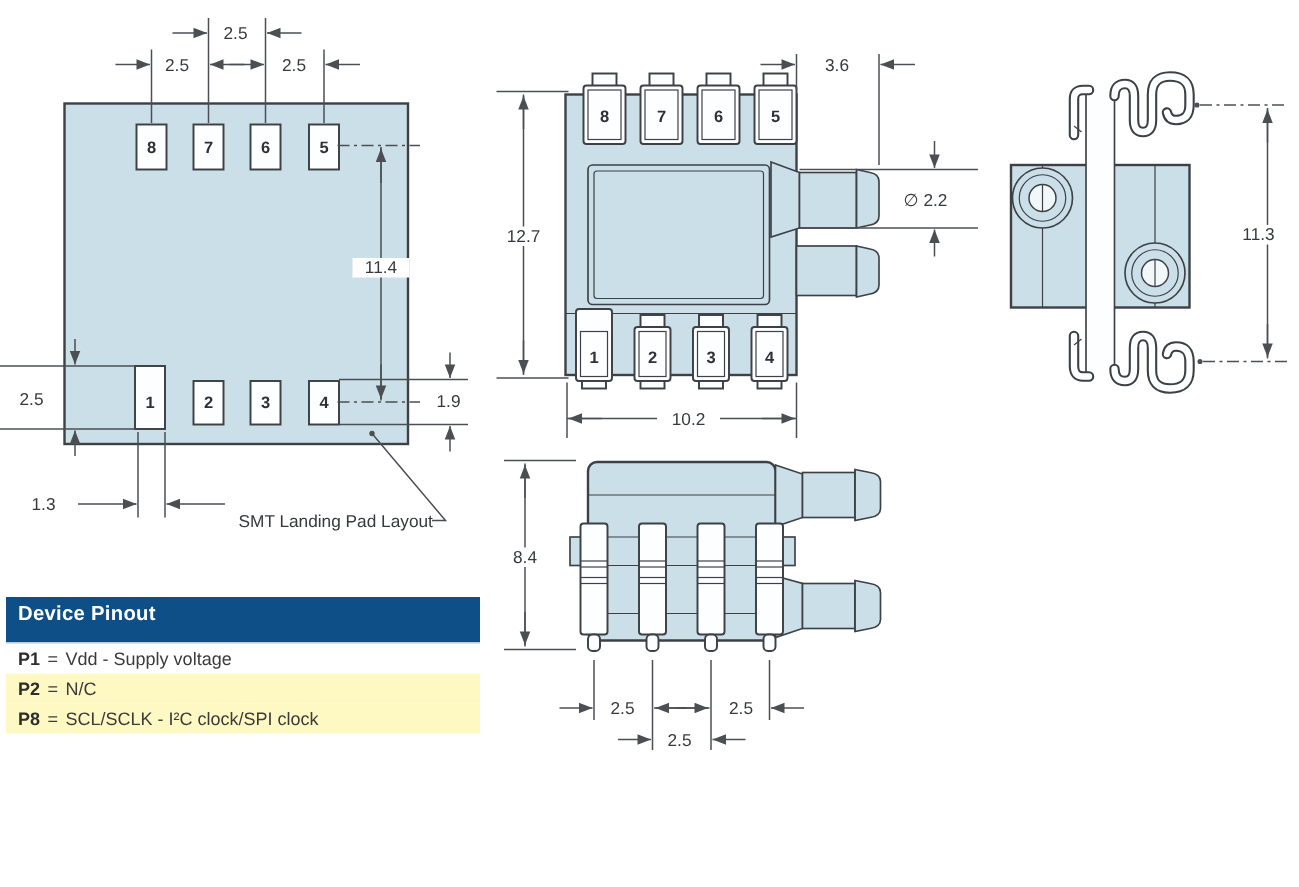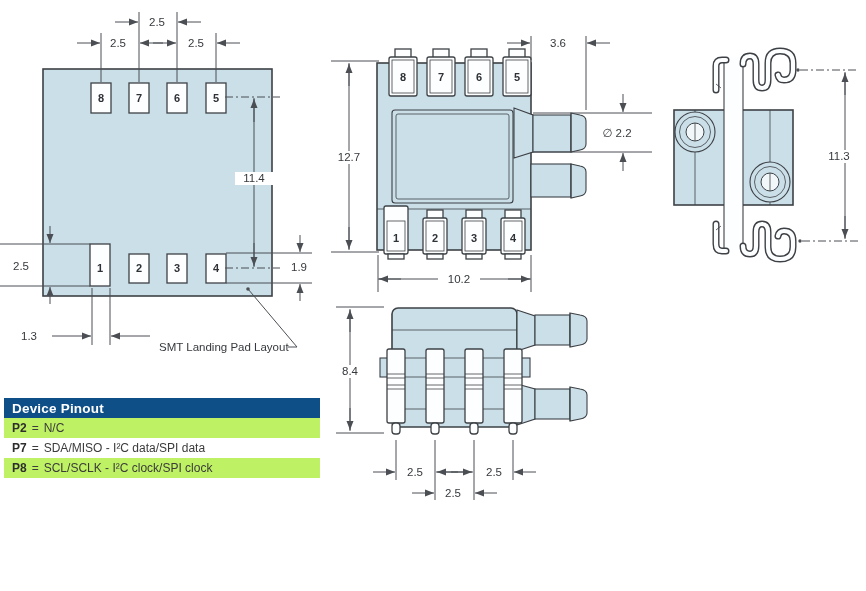--- a/index.html
+++ b/index.html
@@ -17,24 +17,24 @@
   .dimd   { stroke:#4b4f54; stroke-width:1; fill:none; stroke-dasharray:8 3 2 3; }
   .dimtxt { font:11.5px "Liberation Sans",sans-serif; fill:#36393d; text-anchor:middle; }
   .pinnum { font:bold 11px "Liberation Sans",sans-serif; fill:#2e3236; text-anchor:middle; }
   .tubeo  { stroke:#3d4145; stroke-width:7; fill:none; stroke-linecap:round; }
   .tubei  { stroke:#fdfeff; stroke-width:4.2; fill:none; stroke-linecap:round; }
   .wbg    { fill:#ffffff; }
 
   
   .pinout { position:absolute; left:4px; top:398px; width:316px; color:#3b3b3b; }
   .pinout-header { background:#0e4f88; color:#ffffff; font-weight:bold; font-size:13.5px;
-                   height:20px; line-height:21px; padding-left:8px; letter-spacing:.2px; }
+                   height:30px; line-height:21px; padding-left:8px; letter-spacing:.2px; }
   .prow { height:20px; line-height:20px; padding-left:8px; font-size:12px; white-space:nowrap; }
   .prow.first { border-top:1px solid #b9c7d2; }
-  .prow.alt { background:#bef264; }
+  .prow.alt { background:#fef9c3; }
   .prow .pin { font-weight:bold; color:#2e2e2e; }
   .prow .eq { margin:0 5px; }
 </style>
 </head>
 <body>
 
 <div id="page">
 
 <svg width="866" height="591" viewBox="0 0 866 591">
   <defs>
@@ -308,18 +308,18 @@
     <text x="415" y="476" class="dimtxt">2.5</text>
     <text x="494" y="476" class="dimtxt">2.5</text>
     <line x1="412" y1="493" x2="434" y2="493" class="dim" marker-end="url(#ah)"></line>
     <line x1="497" y1="493" x2="475" y2="493" class="dim" marker-end="url(#ah)"></line>
     <text x="453" y="497" class="dimtxt">2.5</text>
   </g>
 </svg>
 
   <div class="pinout">
     <div class="pinout-header">Device Pinout</div>
+    <div class="prow first"><span class="pin">P1</span><span class="eq">=</span><span class="desc">Vdd - Supply voltage</span></div>
     <div class="prow alt"><span class="pin">P2</span><span class="eq">=</span><span class="desc">N/C</span></div>
-    <div class="prow"><span class="pin">P7</span><span class="eq">=</span><span class="desc">SDA/MISO - I²C data/SPI data</span></div>
     <div class="prow alt"><span class="pin">P8</span><span class="eq">=</span><span class="desc">SCL/SCLK - I²C clock/SPI clock</span></div>
   </div>
 
 </div>
 
 </body></html>

